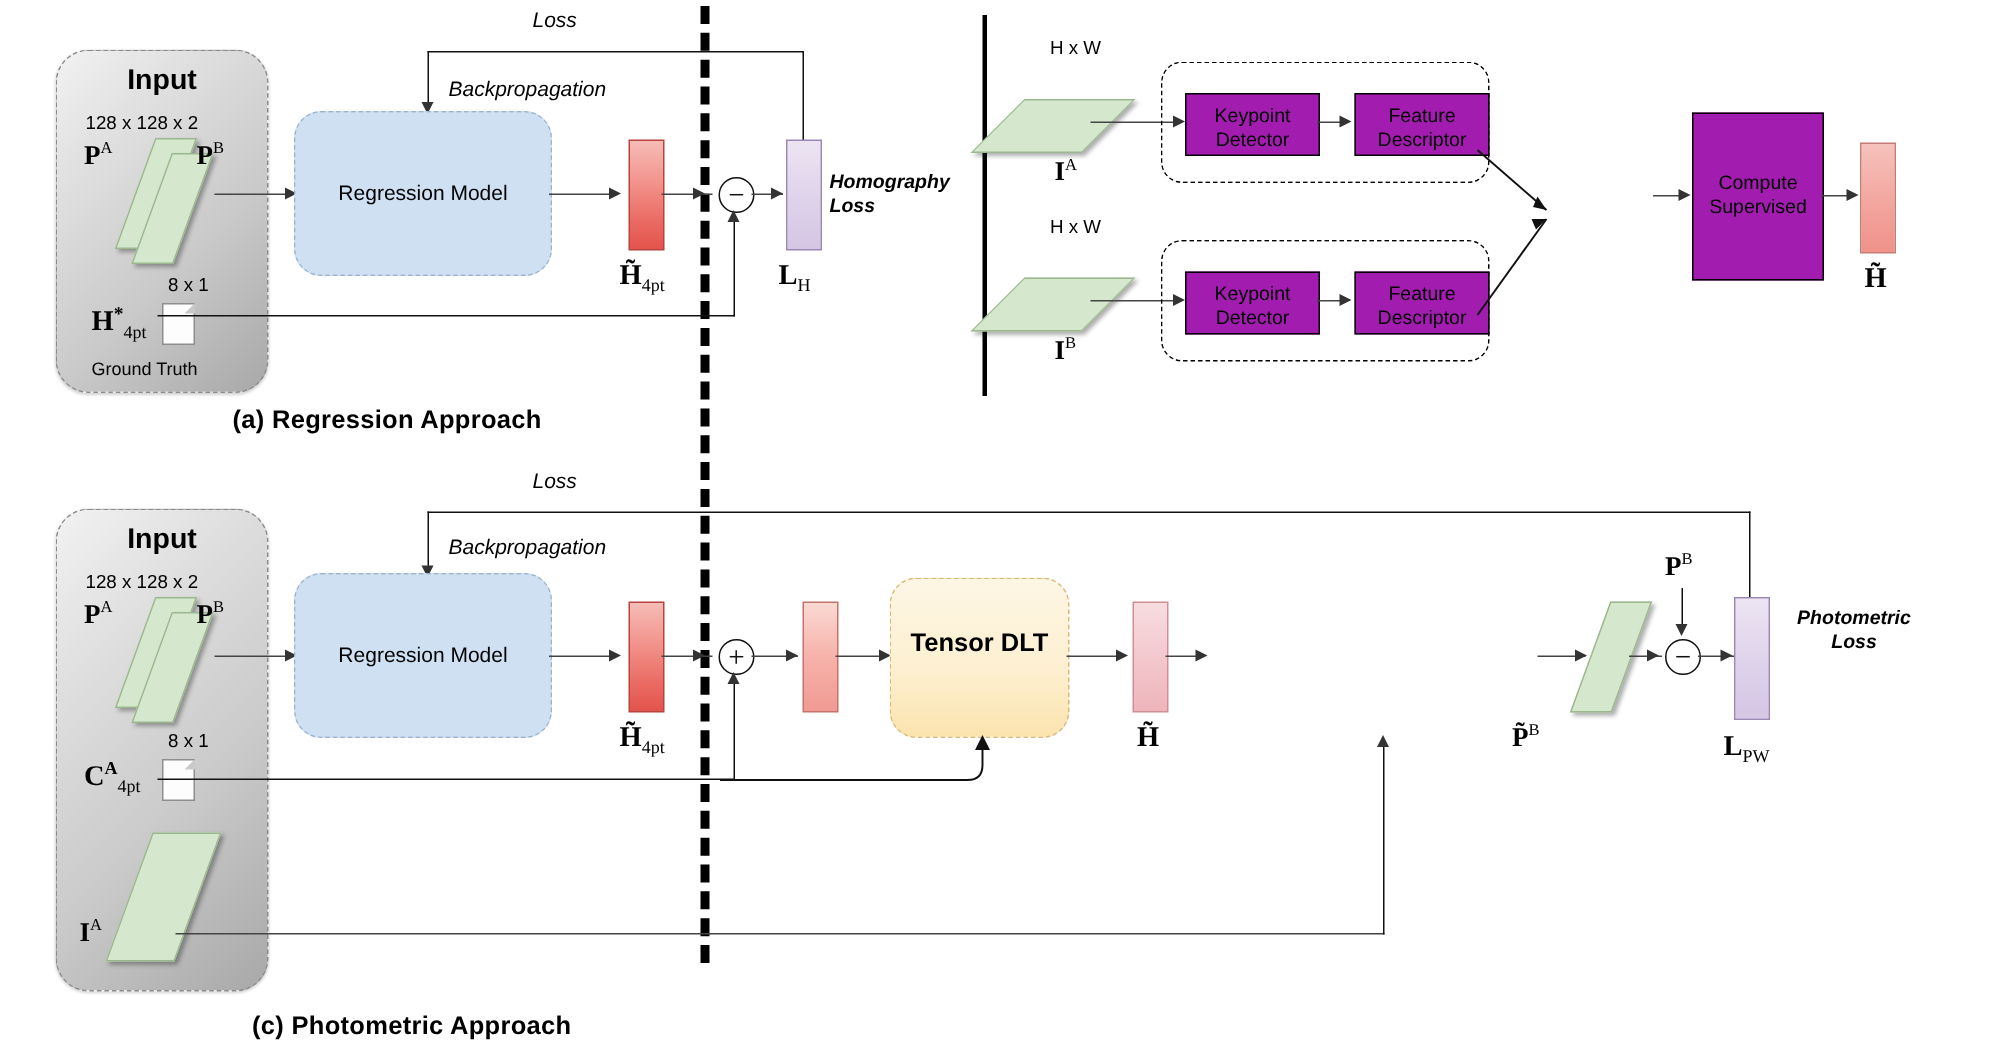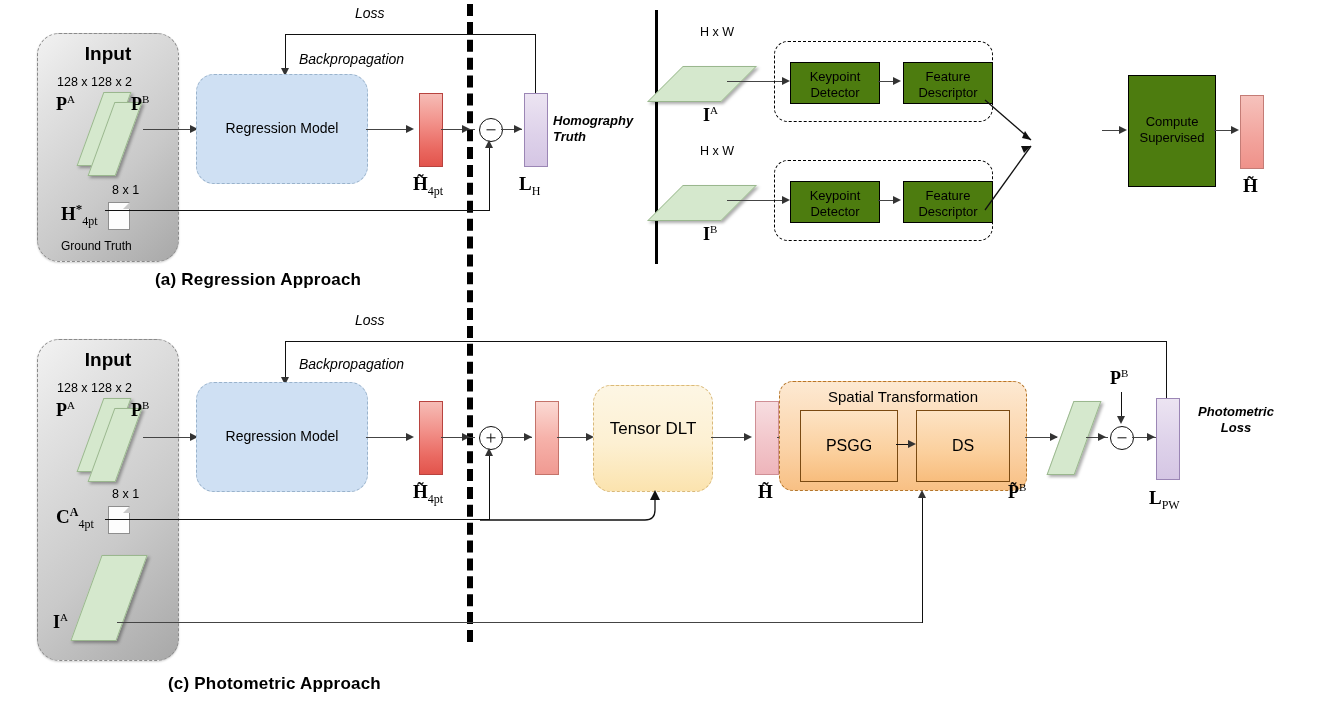--- a/index.html
+++ b/index.html
@@ -21,26 +21,26 @@
   .mathsup{font-family:"Liberation Serif","DejaVu Serif",serif;font-weight:bold;font-size:18px;}
   .mathsup sup{font-weight:normal;font-size:11px;}
 
   
   .input-box{border:1.5px dashed #8a8a8a;border-radius:22px;
       background:linear-gradient(135deg,#f2f2f2 0%,#e2e2e2 22%,#c9c9c9 62%,#a8a8a8 100%);
       box-shadow:0 1px 2px rgba(0,0,0,.18);}
   .input-title{font-weight:bold;font-size:19px;text-align:center;width:100%;}
   .reg-box{border:1.4px dashed #9ab3cc;border-radius:18px;background:#cfe0f3;}
   .dlt-box{border:1.4px dashed #d9b97a;border-radius:18px;
-      background:linear-gradient(180deg,#fdf6e4 0%,#fdf0d2 55%,#fbe3ae 100%);}
+      background:linear-gradient(180deg,#fdf6e4 0%,#fdf0d2 55%,#fbe3ae 100%);font-weight:bold;}
   .st-box{border:1.4px dashed #b5762a;border-radius:14px;
       background:linear-gradient(180deg,#fde9d2 0%,#fbd3a8 60%,#f8c084 100%);}
   .st-inner{border:1.3px solid #7a4a12;
       background:linear-gradient(180deg,#fde3c4 0%,#fbcf9c 60%,#f8bd7d 100%);}
-  .plain-box{border:1.4px solid #000;background:#4d7c0f;}
+  .plain-box{border:1.4px solid #000;background:#a21caf;}
   .dashed-group{border:1.6px dashed #000;border-radius:14px;background:transparent;}
 
   
   .bar-red{border:1px solid #b8433f;
       background:linear-gradient(180deg,#f6bcb6 0%,#f2938c 38%,#ea6a62 75%,#e2544c 100%);}
   .bar-salmon{border:1px solid #c4736a;
       background:linear-gradient(180deg,#fbd9d3 0%,#f6b2aa 50%,#f09a92 100%);}
   .bar-pink{border:1px solid #cf8f95;
       background:linear-gradient(180deg,#f7dde0 0%,#f2c6cb 55%,#eeb5bb 100%);}
   .bar-purple{border:1px solid #9b86b5;
@@ -136,21 +136,21 @@
   <div class="abs h-line-k" style="left:105px;top:210px;width:385px;"></div>
   <div class="abs v-line-k" style="left:489px;top:146px;height:65px;"></div>
   <div class="abs arrow-u" style="left:485px;top:140px;"></div>
 
   <div class="abs h-line" style="left:501px;top:129px;width:21px;"></div>
   <div class="abs arrow-r" style="left:514px;top:125px;"></div>
   <div class="abs bar-purple" style="left:524px;top:93px;width:22px;height:72px;"></div>
   <div class="txt mathlbl" style="left:519px;top:174px;">
     <span>L</span><sub>H</sub>
   </div>
-  <div class="txt italic-bold" style="left:553px;top:113px;width:96px;text-align:left;">Homography Truth</div>
+  <div class="txt italic-bold" style="left:553px;top:113px;width:96px;text-align:left;">Homography Loss</div>
 
   <div class="txt caption" style="left:155px;top:271px;">(a) Regression Approach</div>
 
   <div class="abs solid-sep" style="left:655px;top:10px;height:254px;"></div>
 
   <div class="txt dim" style="left:700px;top:26px;">H x W</div>
   <div class="abs shadow" style="left:665px;top:66px;">
     <div class="pgram flat" style="width:72px;height:34px;"></div>
   </div>
   <div class="txt mathsup" style="left:703px;top:105px;">
@@ -284,31 +284,20 @@
     <polygon points="175,0 170,10 180,10" fill="#111"></polygon>
   </svg>
 
   <div class="abs h-line" style="left:711px;top:437px;width:38px;"></div>
   <div class="abs arrow-r" style="left:744px;top:433px;"></div>
   <div class="abs bar-pink" style="left:755px;top:401px;width:22px;height:72px;"></div>
   <div class="txt mathlbl" style="left:758px;top:482px;">H̃</div>
   <div class="abs h-line" style="left:777px;top:437px;width:26px;"></div>
   <div class="abs arrow-r" style="left:797px;top:433px;"></div>
 
-  <div class="abs st-box" style="left:779px;top:381px;width:246px;height:108px;">
-    <div class="txt boxlbl" style="left:0;top:6px;width:246px;font-size:15px;">Spatial Transformation</div>
-    <div class="abs st-inner" style="left:20px;top:28px;width:96px;height:70px;">
-      <div class="txt boxlbl" style="left:0;top:25px;width:96px;font-size:16px;">PSGG</div>
-    </div>
-    <div class="abs h-line-k" style="left:116px;top:62px;width:16px;"></div>
-    <div class="abs arrow-r" style="left:128px;top:58px;"></div>
-    <div class="abs st-inner" style="left:136px;top:28px;width:92px;height:70px;">
-      <div class="txt boxlbl" style="left:0;top:25px;width:92px;font-size:16px;">DS</div>
-    </div>
-  </div>
 
   <div class="abs h-line" style="left:117px;top:622px;width:806px;"></div>
   <div class="abs v-line-k" style="left:922px;top:497px;height:126px;"></div>
   <div class="abs arrow-u" style="left:918px;top:490px;"></div>
 
   <div class="abs h-line" style="left:1025px;top:437px;width:32px;"></div>
   <div class="abs arrow-r" style="left:1050px;top:433px;"></div>
   <div class="abs shadow" style="left:1060px;top:401px;">
     <div class="pgram slant" style="width:26px;height:72px;"></div>
   </div>

